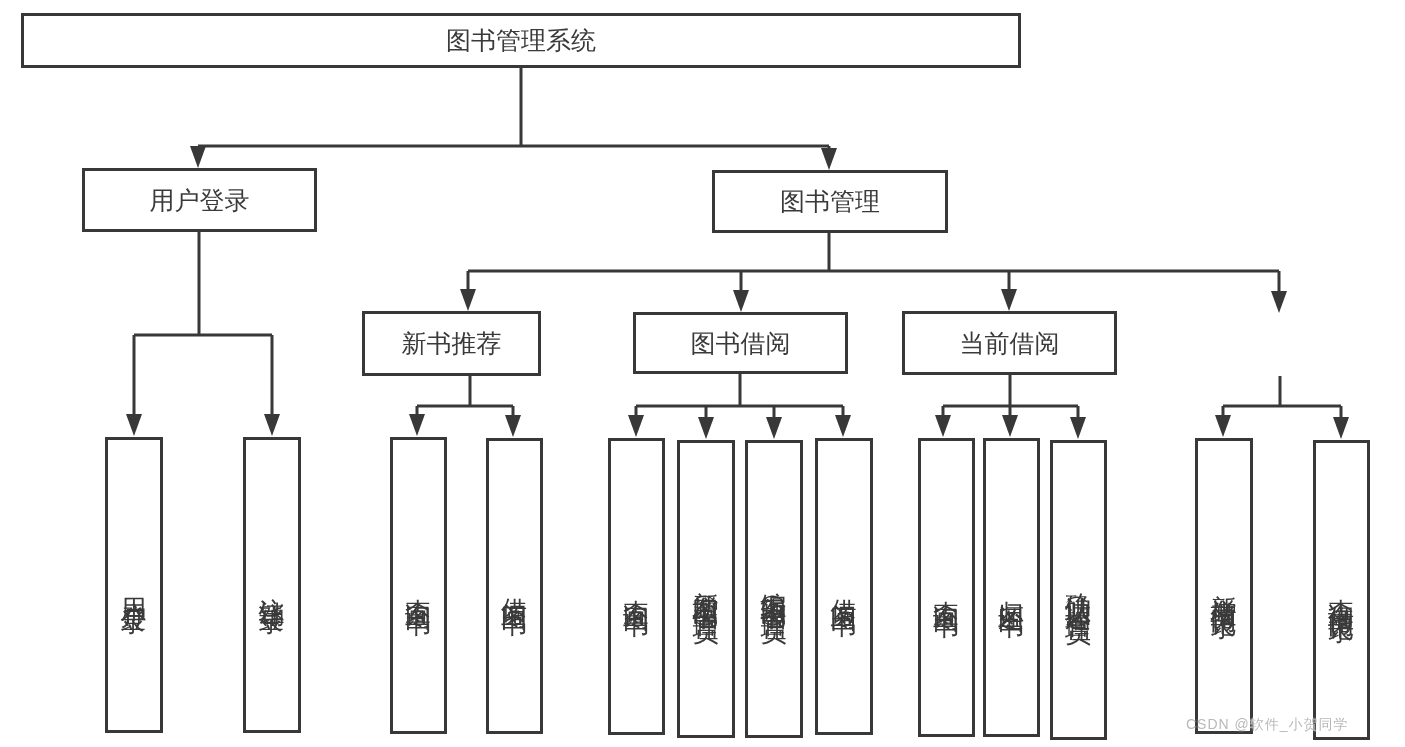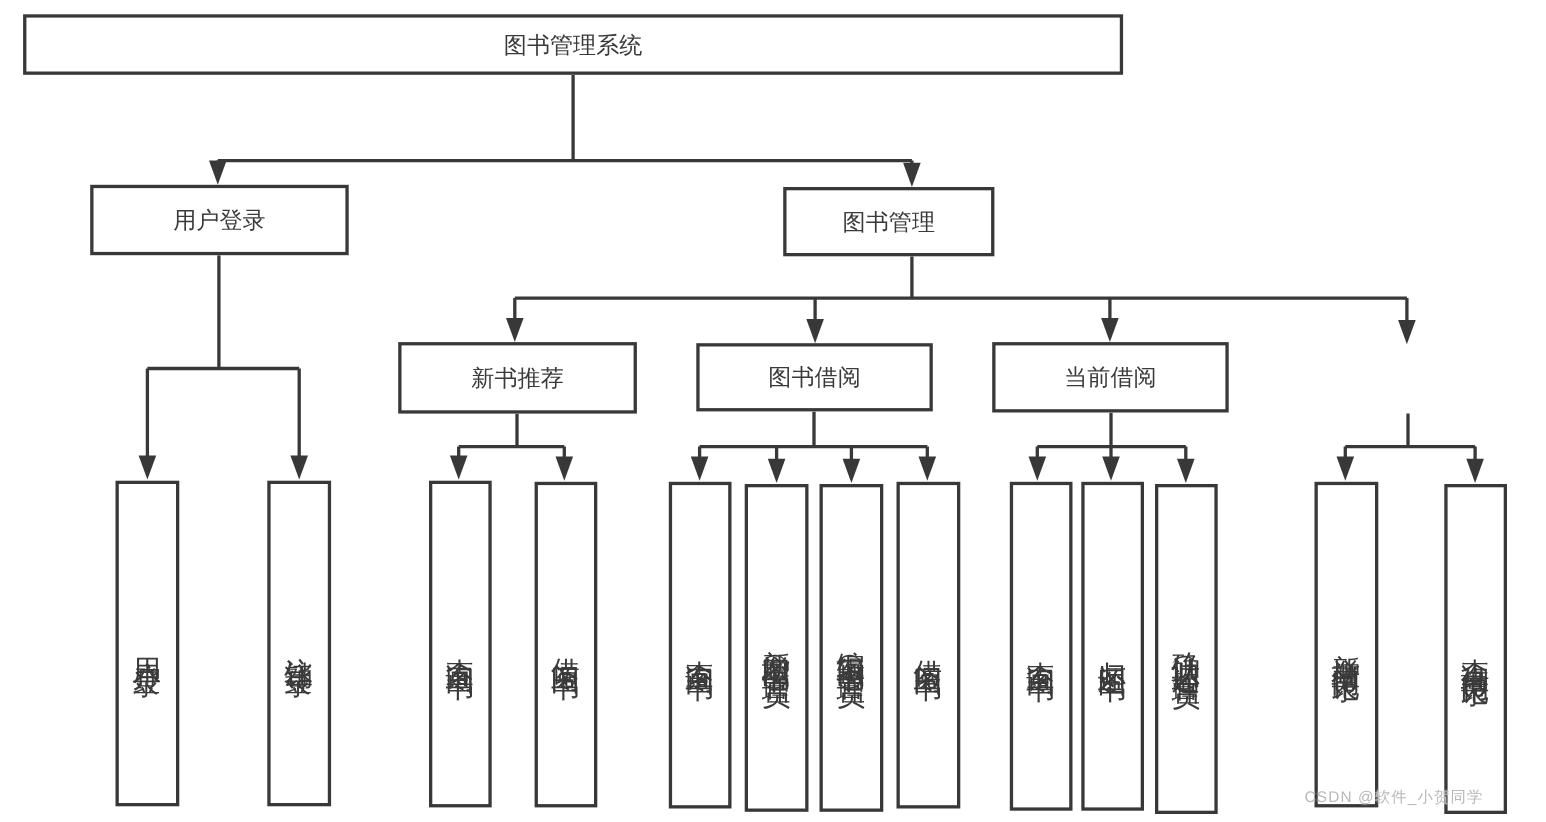--- a/index.html
+++ b/index.html
@@ -15,21 +15,21 @@
     font-family:"Liberation Sans", sans-serif;
     color:var(--text);
   }
   .wires{position:absolute;left:0;top:0;width:1405px;height:747px;pointer-events:none;}
   .wires path{stroke:var(--line);stroke-width:3;fill:none;}
   .wires polygon{fill:var(--line);stroke:none;}
   .node{
     position:absolute;box-sizing:border-box;background:#fff;
     border:3px solid var(--line);
     display:flex;align-items:center;justify-content:center;
-    font-size:21px;color:var(--text);
+    font-size:25px;color:var(--text);
     white-space:nowrap;
   }
   .node.root{border-width:3px;}
   .node.v{
     writing-mode:vertical-rl;
     text-orientation:mixed;
     font-size:26px;
     letter-spacing:4px;
     line-height:1;
     white-space:normal;
@@ -93,23 +93,23 @@
     <g>
       <path d="M1280 376 V406 M1223 406 H1341 M1223 406 V416 M1341 406 V418"></path>
       <polygon points="1215,415 1231,415 1223,437"></polygon>
       <polygon points="1333,417 1349,417 1341,439"></polygon>
     </g>
   </svg>
 
   <div class="node root" style="left:21px;top:13px;width:1000px;height:55px">图书管理系统</div>
 
   <div class="node" style="left:82px;top:168px;width:235px;height:64px">用户登录</div>
-  <div class="node" style="left:712px;top:170px;width:192px;height:63px">图书管理</div>
+  <div class="node" style="left:712px;top:170px;width:236px;height:63px">图书管理</div>
 
-  <div class="node" style="left:362px;top:311px;width:217px;height:65px">新书推荐</div>
+  <div class="node" style="left:362px;top:311px;width:179px;height:65px">新书推荐</div>
   <div class="node" style="left:633px;top:312px;width:215px;height:62px">图书借阅</div>
   <div class="node" style="left:902px;top:311px;width:215px;height:64px">当前借阅</div>
 
   <div class="node v" style="left:105px;top:437px;width:58px;height:296px">用户登录</div>
   <div class="node v" style="left:243px;top:437px;width:58px;height:296px">注销登录</div>
 
   <div class="node v" style="left:390px;top:437px;width:57px;height:297px">查询图书</div>
   <div class="node v" style="left:486px;top:438px;width:57px;height:296px">借阅图书</div>
 
   <div class="node v" style="left:608px;top:438px;width:57px;height:297px">查询图书</div>

